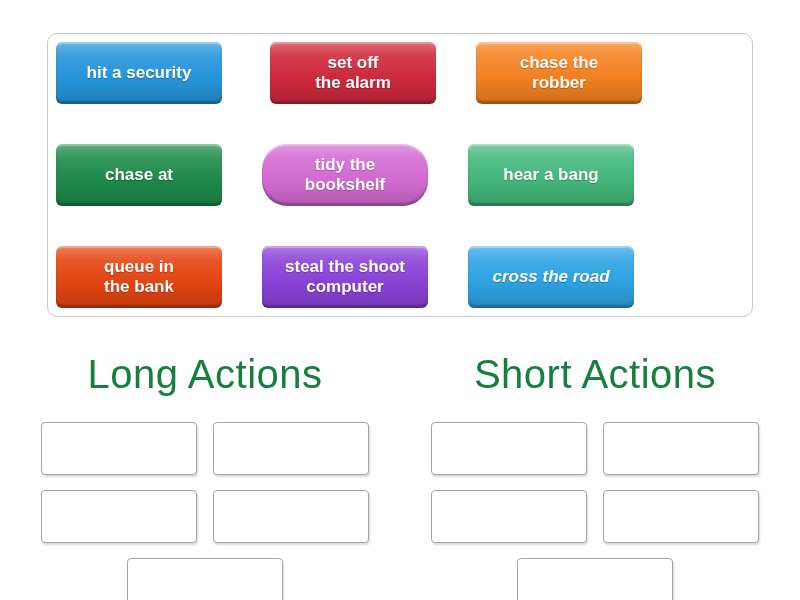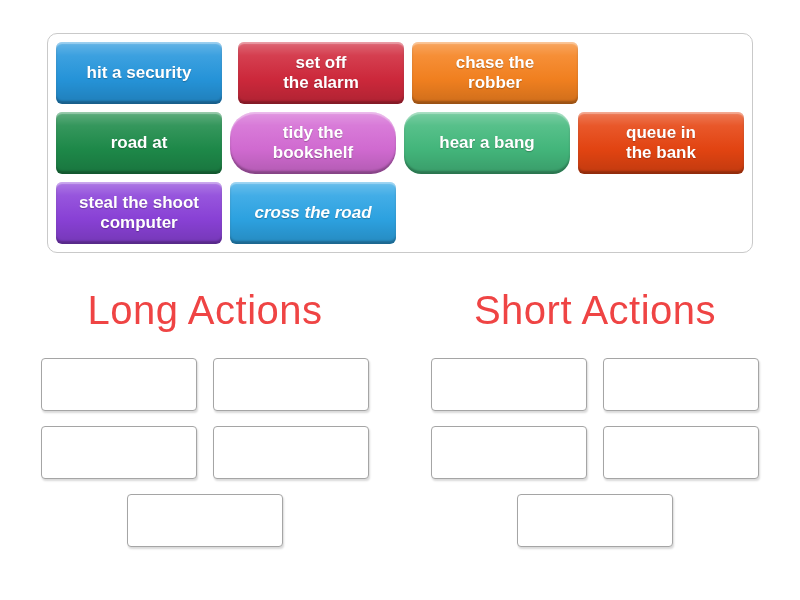--- a/index.html
+++ b/index.html
@@ -18,20 +18,21 @@
     width: 706px;
     min-height: 219px;
     margin: 33px 47px 0 47px;
     border: 1px solid #c9c9c9;
     border-radius: 10px;
     background: #ffffff;
     padding: 4px;
     display: flex;
     flex-wrap: wrap;
     align-content: flex-start;
+    gap: 32px;
   }
   .tile {
     width: 166px;
     height: 62px;
     margin: 4px;
     border-radius: 6px;
     display: flex;
     align-items: center;
     justify-content: center;
     text-align: center;
@@ -58,21 +59,21 @@
     justify-content: space-between;
     padding: 0 40px;
     margin-top: 30px;
   }
   .group { width: 330px; }
   .group-title {
     margin: 0 0 21px 0;
     text-align: center;
     font-size: 40px;
     font-weight: 400;
-    color: #ef4444;
+    color: #15803d;
     line-height: 1.35;
     letter-spacing: 0.5px;
   }
   .slots {
     display: flex;
     flex-wrap: wrap;
     justify-content: center;
     column-gap: 16px;
     row-gap: 15px;
   }
@@ -94,27 +95,27 @@
   </div>
   <div class="tile" style="background-color: rgb(208, 41, 60); margin-left: 12px;">
     <span class="tile-label">set off
 the alarm</span>
   </div>
   <div class="tile" style="background-color: rgb(245, 130, 32);">
     <span class="tile-label">chase the
 robber</span>
   </div>
   <div class="tile" style="background-color: rgb(30, 139, 74);">
-    <span class="tile-label">road at</span>
+    <span class="tile-label">chase at</span>
   </div>
   <div class="tile" style="background-color: rgb(212, 108, 212); border-radius: 25px;">
     <span class="tile-label">tidy the
 bookshelf</span>
   </div>
-  <div class="tile" style="background-color: rgb(68, 185, 125); border-radius: 17px;">
+  <div class="tile" style="background-color: rgb(68, 185, 125);">
     <span class="tile-label">hear a bang</span>
   </div>
   <div class="tile" style="background-color: rgb(230, 69, 18);">
     <span class="tile-label">queue in
 the bank</span>
   </div>
   <div class="tile" style="background-color: rgb(139, 66, 217);">
     <span class="tile-label">steal the shoot
 computer</span>
   </div>

